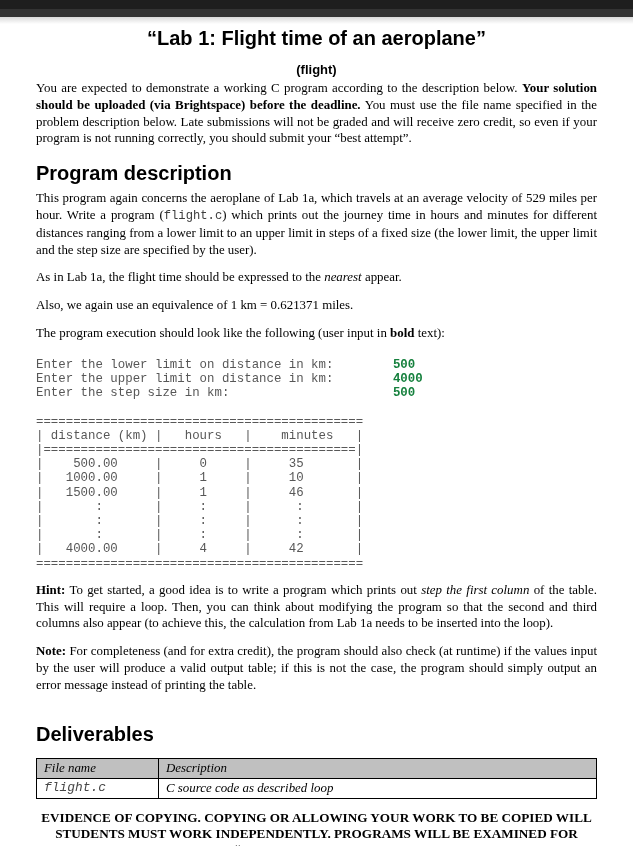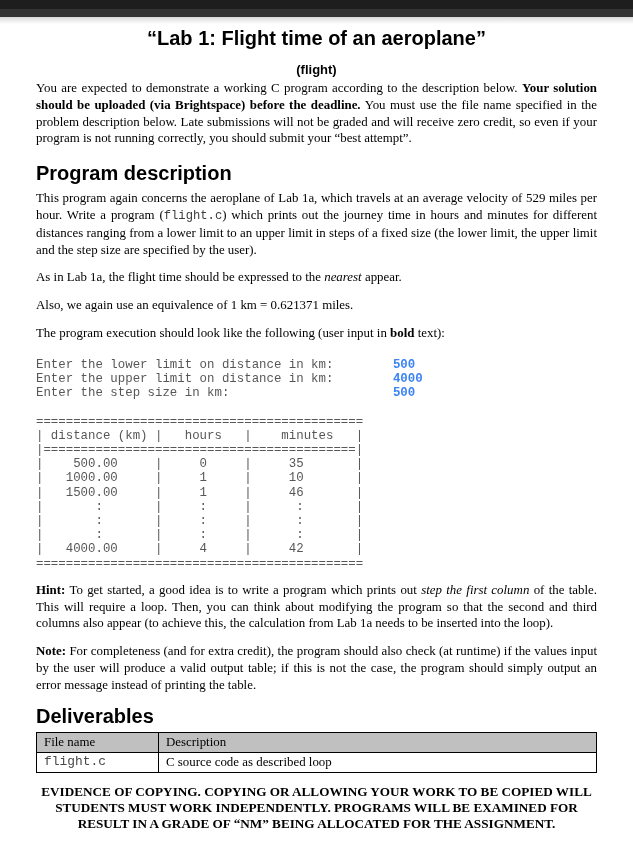--- a/index.html
+++ b/index.html
@@ -44,27 +44,28 @@
   }
   .section-heading + p.body-text { margin-top: 5px; }
 
   .console {
     font-family: "Liberation Mono", monospace;
     font-size: 12.4px; line-height: 14.2px;
     color: #575757; white-space: pre;
     margin: 16px 0 0 0;
   }
   .c-prompt { display: inline-block; width: 48ch; }
-  .c-input  { font-weight: bold; color: #3b82f6; margin-top: 29px; }
+  .c-input  { font-weight: bold; color: #15803d; margin-top: 29px; }
   .ascii-table { margin-top: 14.2px; }
 
   .deliverables-table {
     width: 100%; border-collapse: collapse;
-    margin-top: 4px;
+    margin-top: 12px;
     border: 1.5px solid #000;
+    font-style: italic;
   }
   .deliverables-table th, .deliverables-table td {
     border: 1px solid #000;
     padding: 1px 7px 2px 7px;
     font-size: 12.9px; line-height: 16px;
     text-align: left; vertical-align: top;
   }
   .deliverables-table th {
     background: #c0c0c0; font-weight: normal;
     font-family: "Liberation Serif", serif;
@@ -116,21 +117,21 @@
 |       :       |     :     |      :       |
 |       :       |     :     |      :       |
 |       :       |     :     |      :       |
 |   4000.00     |     4     |     42       |
 ============================================</div></pre>
 
   <p class="body-text"><b>Hint:</b><span> To get started, a good idea is to write a program which prints out </span><i>step the first column</i><span> of the table. This will require a loop. Then, you can think about modifying the program so that the second and third columns also appear (to achieve this, the calculation from Lab 1a needs to be inserted into the loop).</span></p>
 
   <p class="body-text"><b>Note:</b><span> For completeness (and for extra credit), the program should also check (at runtime) if the values input by the user will produce a valid output table; if this is not the case, the program should simply output an error message instead of printing the table.</span></p>
 
-  <h2 class="section-heading" style="margin-top:10px;">Deliverables</h2>
+  <h2 class="section-heading" style="margin-top:28px;">Deliverables</h2>
 
   <table class="deliverables-table">
     <thead>
       <tr>
         <th class="col-filename">File name</th>
         <th>Description</th>
       </tr>
     </thead>
     <tbody>
       <tr>

